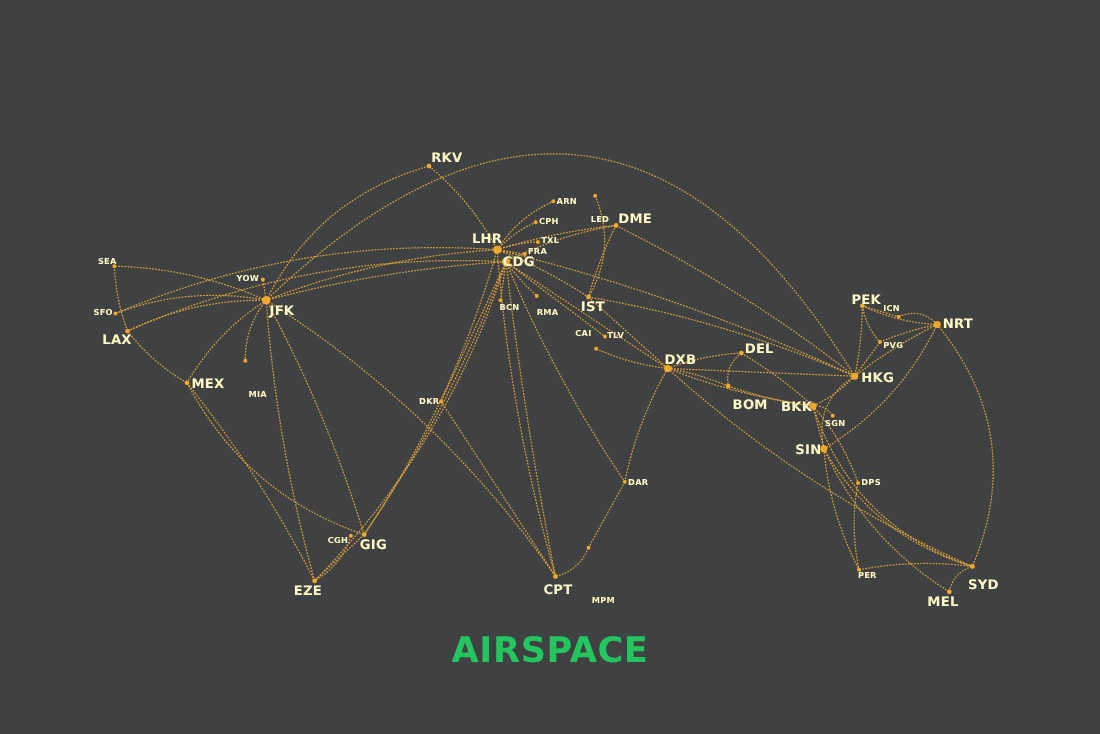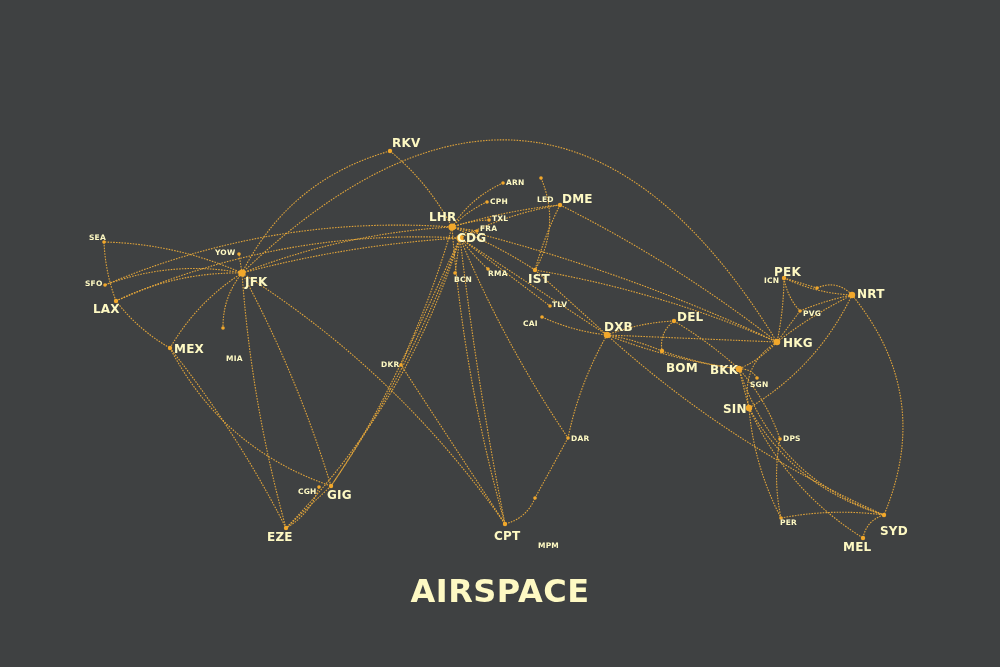--- a/index.html
+++ b/index.html
@@ -25,21 +25,21 @@
       white-space: nowrap;
       line-height: 1;
       letter-spacing: 0.2px;
     }
     .label.major { font-size: 12px; }
     .label.minor { font-size: 7.5px; }
     #title {
       position: absolute;
       left: 0; width: 1000px; top: 572px;
       text-align: center;
-      color: #fef9c3;
+      color: #22c55e;
       font-family: "DejaVu Sans", sans-serif;
       font-weight: bold;
       font-size: 32px;
       letter-spacing: 0.5px;
     }
   </style>
 </head>
 <body>
 
 <div id="stage">
@@ -188,32 +188,32 @@
       <div class="label major" style="left: 267px; top: 531px;">EZE</div>
       <div class="label major" style="left: 429px; top: 211px;">LHR</div>
       <div class="label major" style="left: 430px; top: 232px; padding-left: 27px;">CDG</div>
       <div class="label minor" style="left: 506px; top: 179px;">ARN</div>
       <div class="label minor" style="left: 537px; top: 172px; margin-top: 24px;">LED</div>
       <div class="label minor" style="left: 490px; top: 198px;">CPH</div>
       <div class="label major" style="left: 562px; top: 193px;">DME</div>
       <div class="label minor" style="left: 492px; top: 215px;">TXL</div>
       <div class="label minor" style="left: 480px; top: 225px;">FRA</div>
       <div class="label minor" style="left: 454px; top: 276px;">BCN</div>
-      <div class="label minor" style="left: 488px; top: 270px;">RMA</div>
+      <div class="label minor" style="left: 488px; top: 280px;">RMA</div>
       <div class="label major" style="left: 528px; top: 273px;">IST</div>
       <div class="label minor" style="left: 552px; top: 301px;">TLV</div>
-      <div class="label minor" style="left: 523px; top: 320px; text-align: right;">CAI</div>
+      <div class="label minor" style="left: 523px; top: 299px; text-align: right;">CAI</div>
       <div class="label major" style="left: 604px; top: 321px;">DXB</div>
       <div class="label major" style="left: 677px; top: 311px;">DEL</div>
       <div class="label major" style="left: 666px; top: 342px; margin-top: 20px;">BOM</div>
       <div class="label minor" style="left: 571px; top: 435px;">DAR</div>
       <div class="label minor" style="left: 538px; top: 494px; margin-top: 48px;">MPM</div>
       <div class="label major" style="left: 494px; top: 530px;">CPT</div>
       <div class="label major" style="left: 774px; top: 266px;">PEK</div>
-      <div class="label minor" style="left: 764px; top: 277px;">ICN</div>
+      <div class="label minor" style="left: 803px; top: 277px;">ICN</div>
       <div class="label major" style="left: 857px; top: 288px;">NRT</div>
       <div class="label minor" style="left: 803px; top: 310px;">PVG</div>
       <div class="label major" style="left: 783px; top: 337px; text-align: center;">HKG</div>
       <div class="label major" style="left: 710px; top: 364px;">BKK</div>
       <div class="label minor" style="left: 750px; top: 381px;">SGN</div>
       <div class="label major" style="left: 723px; top: 403px;">SIN</div>
       <div class="label minor" style="left: 783px; top: 435px; text-align: right;">DPS</div>
       <div class="label minor" style="left: 780px; top: 519px;">PER</div>
       <div class="label major" style="left: 880px; top: 525px;">SYD</div>
       <div class="label major" style="left: 843px; top: 541px;">MEL</div>

